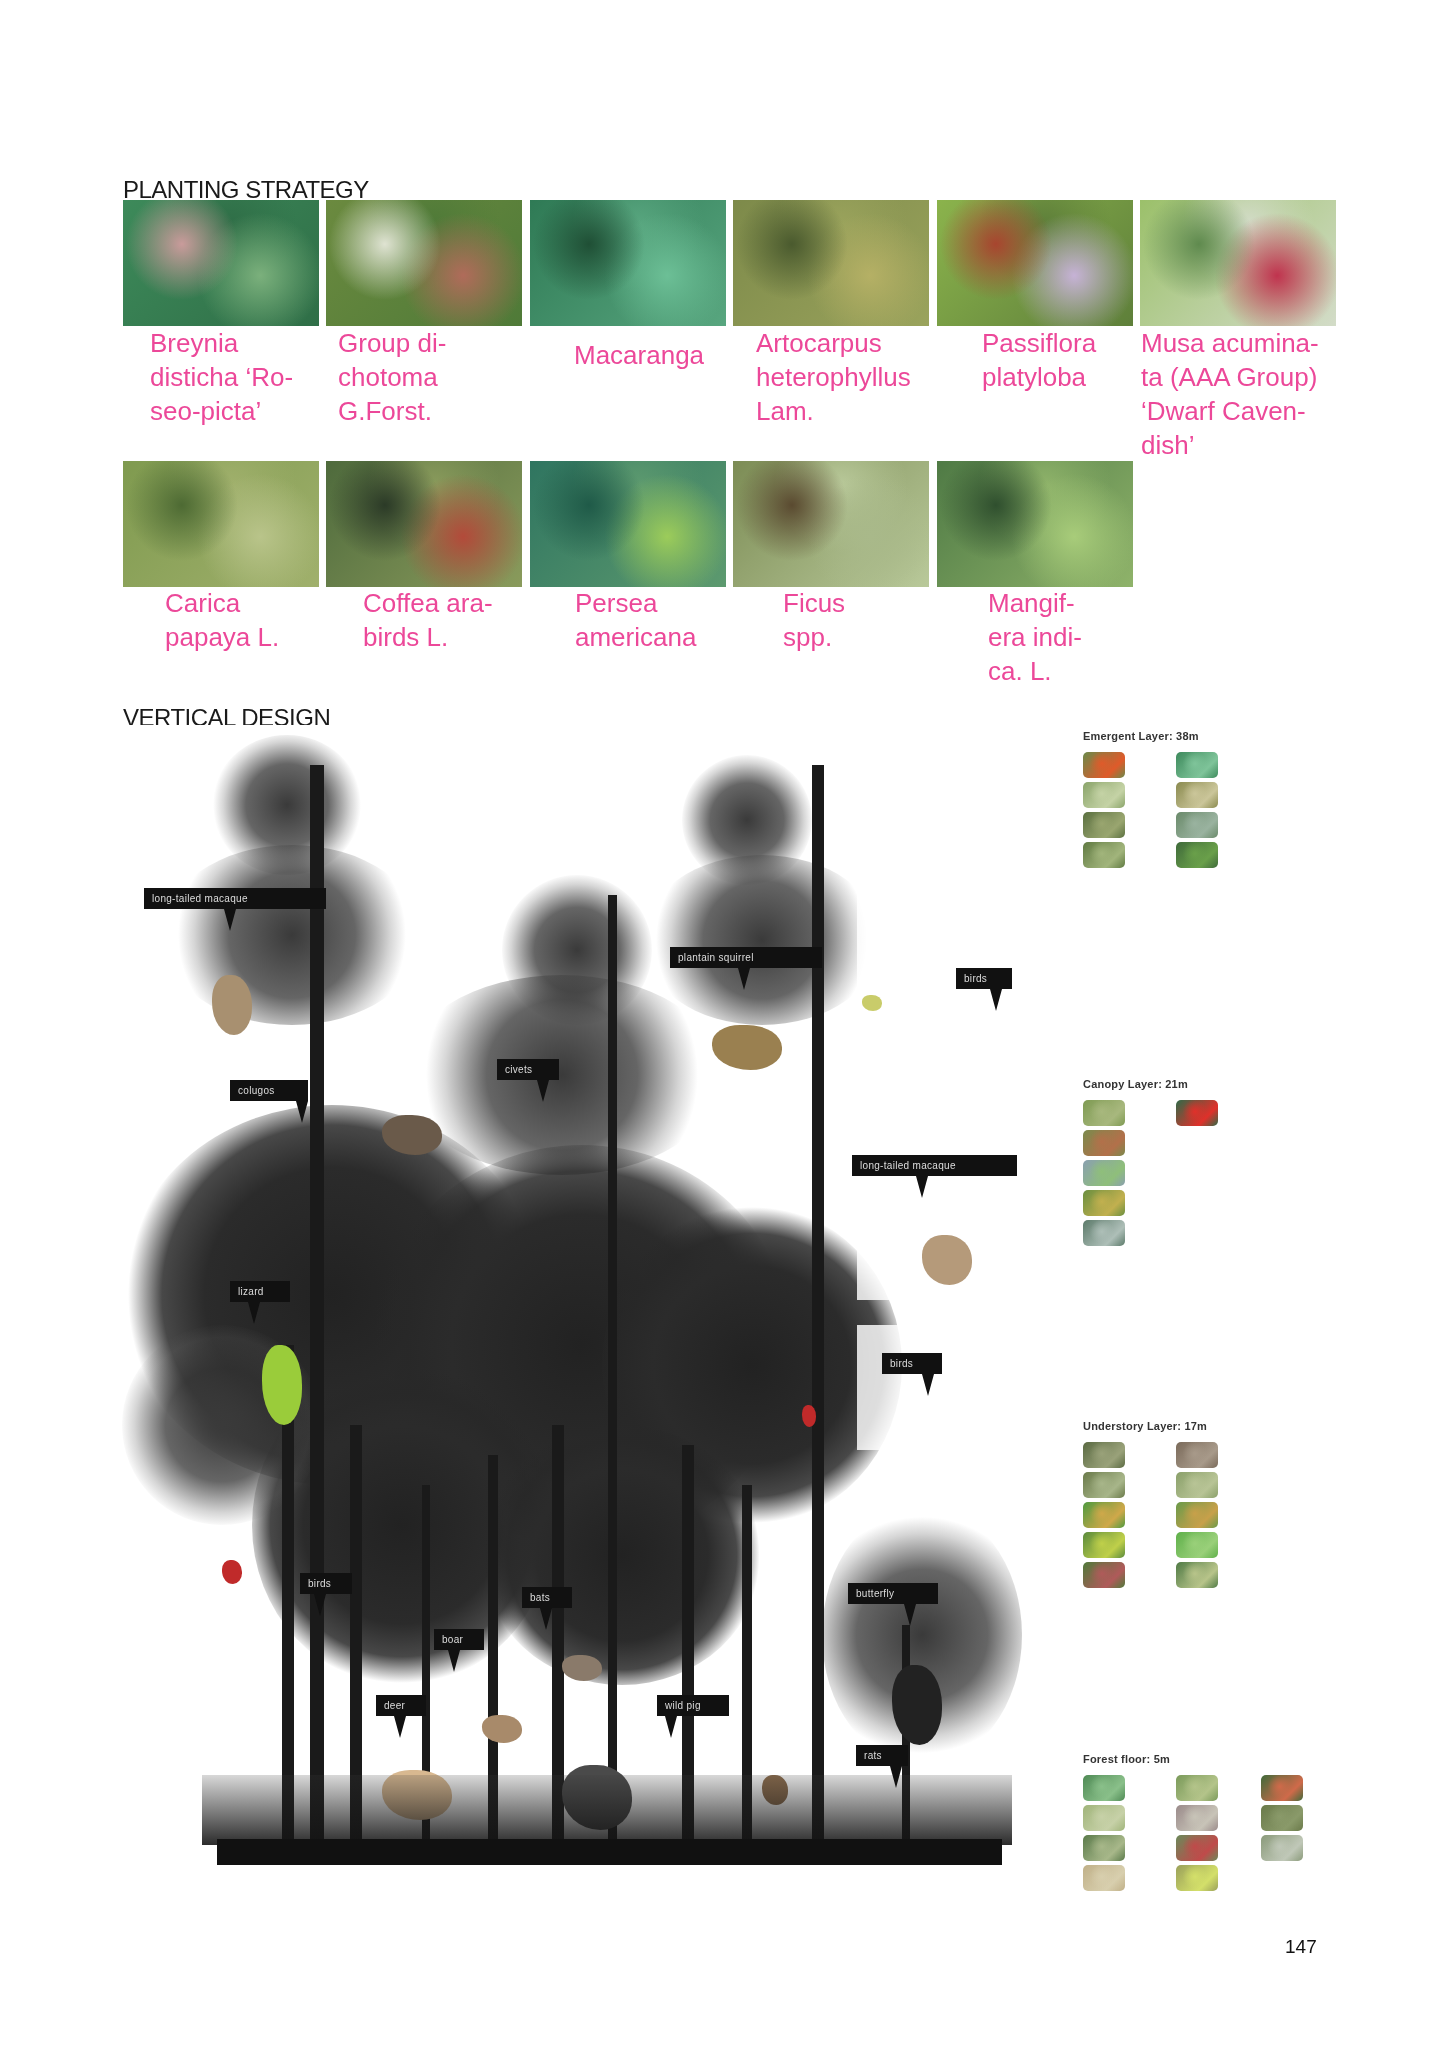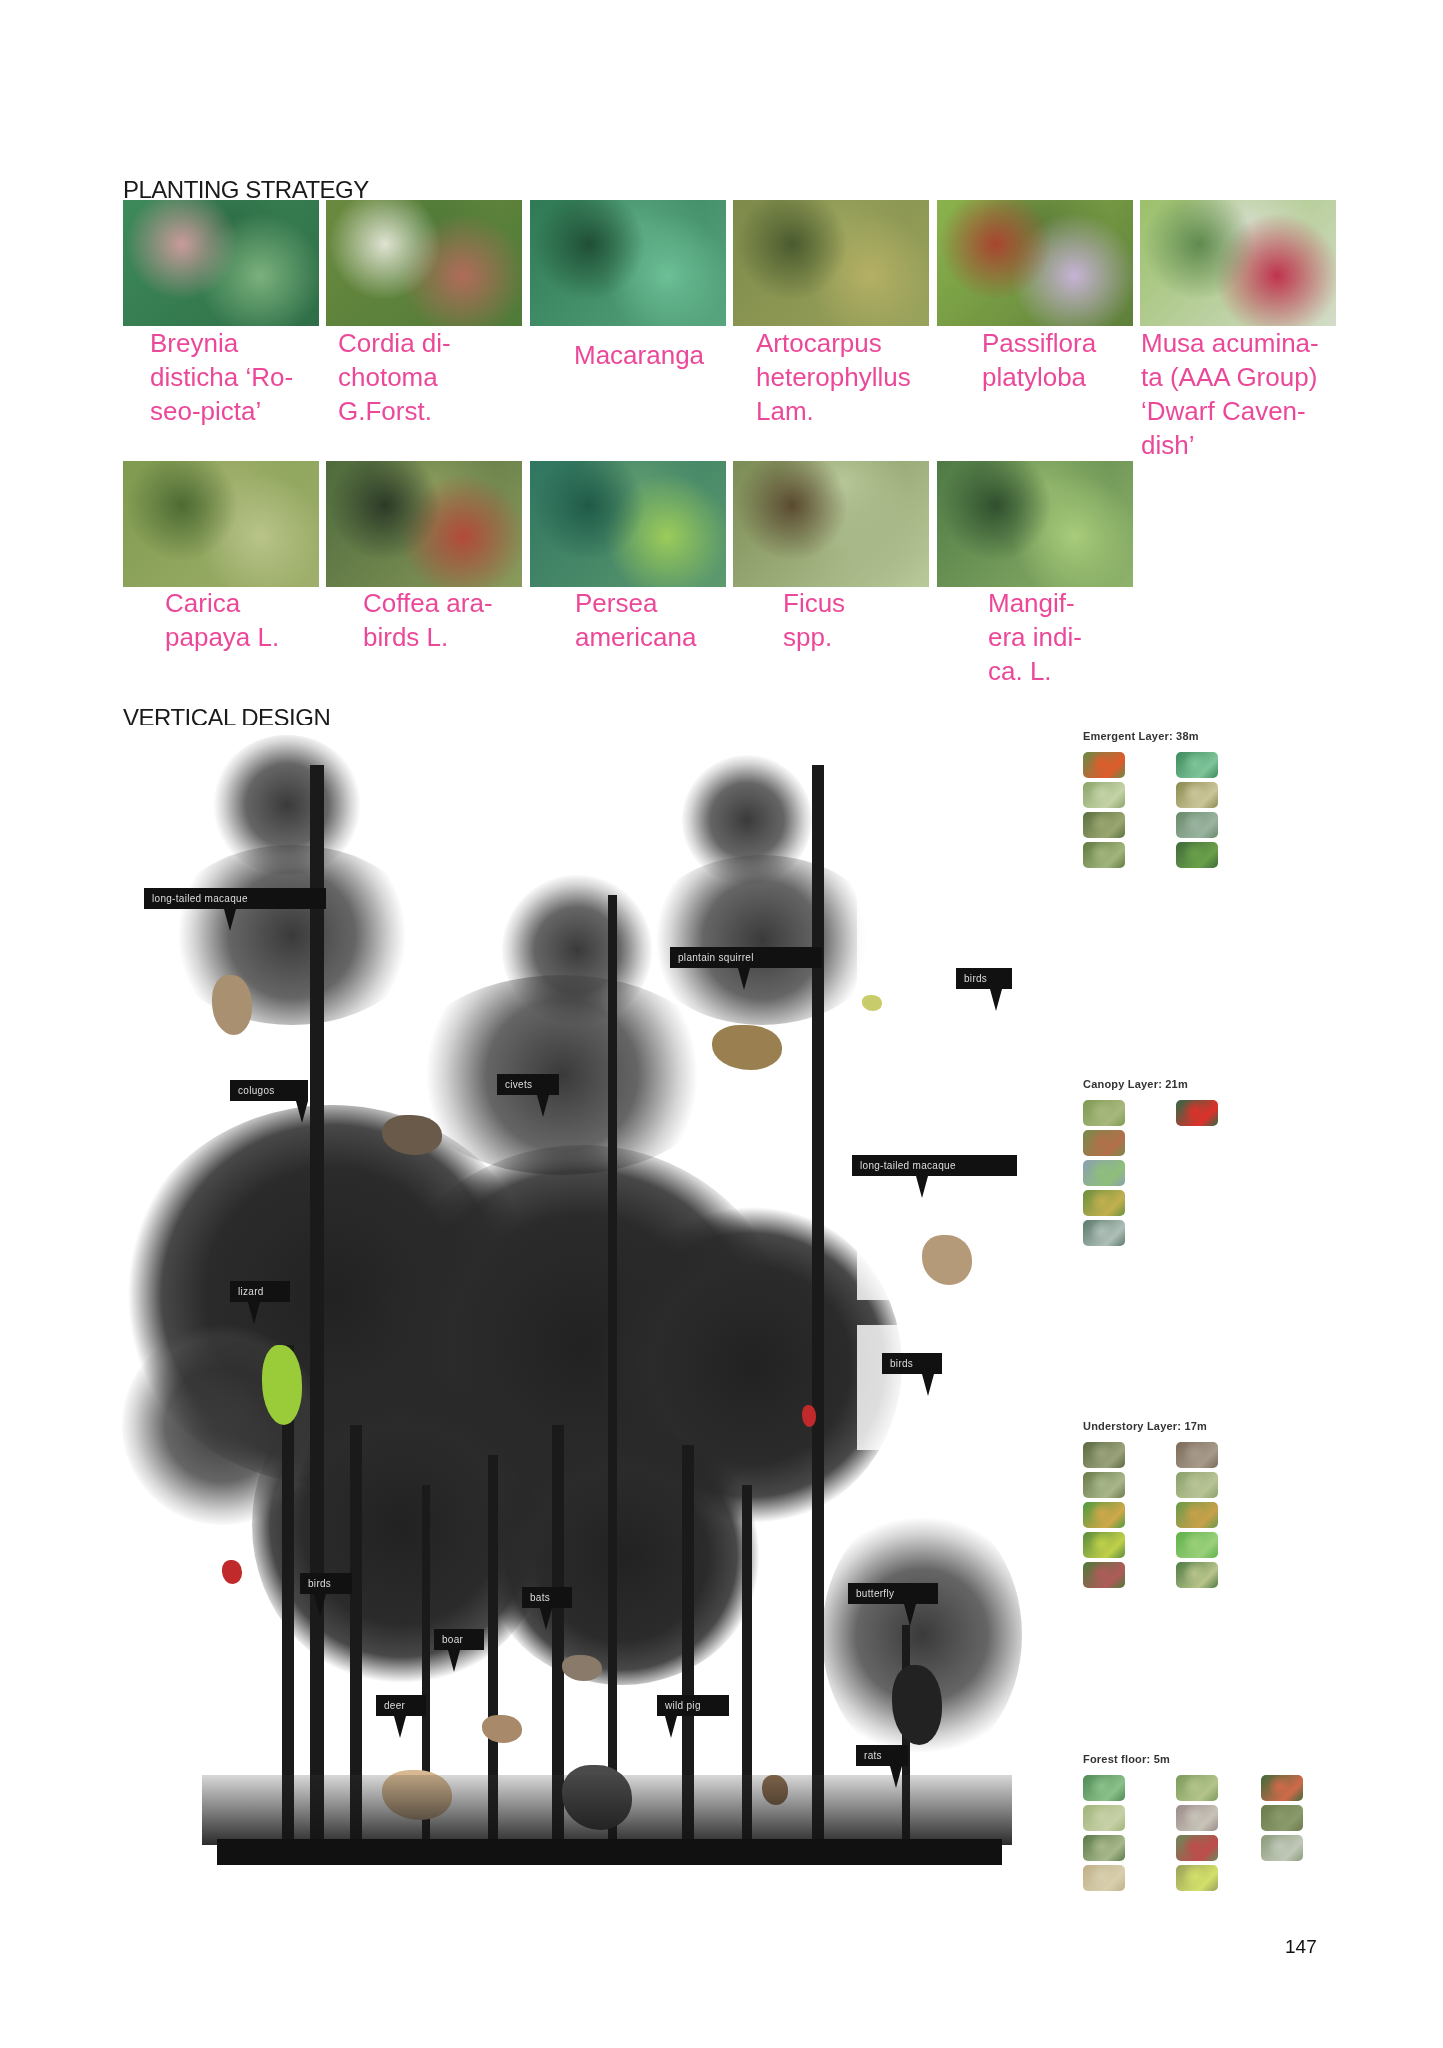--- a/index.html
+++ b/index.html
@@ -24,21 +24,21 @@
 </head>
 <body>
 
 <div class="section-title" style="left:123px;top:176px;">PLANTING STRATEGY</div>
 <div id="row1">
     <div class="photo" style="left: 123px; top: 200px; background: radial-gradient(circle at 30% 35%, rgb(201, 155, 155) 0%, transparent 35%), radial-gradient(circle at 70% 60%, rgb(123, 176, 124) 0%, transparent 40%), radial-gradient(circle at 55% 20%, rgb(47, 110, 71) 0%, transparent 45%), linear-gradient(135deg, rgb(61, 138, 90), rgb(47, 110, 71));"></div>
     <div class="caption" style="left: 150px; top: 326px;">Breynia
 disticha ‘Ro-
 seo-picta’</div>
     <div class="photo" style="left: 326px; top: 200px; background: radial-gradient(circle at 30% 35%, rgb(223, 227, 210) 0%, transparent 35%), radial-gradient(circle at 70% 60%, rgb(176, 107, 90) 0%, transparent 40%), radial-gradient(circle at 55% 20%, rgb(79, 122, 56) 0%, transparent 45%), linear-gradient(135deg, rgb(107, 138, 63), rgb(79, 122, 56));"></div>
-    <div class="caption" style="left: 338px; top: 326px;">Cordia di-
+    <div class="caption" style="left: 338px; top: 326px;">Group di-
 chotoma
 G.Forst.</div>
     <div class="photo" style="left: 530px; top: 200px; background: radial-gradient(circle at 30% 35%, rgb(31, 79, 53) 0%, transparent 35%), radial-gradient(circle at 70% 60%, rgb(108, 191, 150) 0%, transparent 40%), radial-gradient(circle at 55% 20%, rgb(88, 166, 127) 0%, transparent 45%), linear-gradient(135deg, rgb(47, 122, 85), rgb(88, 166, 127));"></div>
     <div class="caption" style="left: 574px; top: 338px;">Macaranga</div>
     <div class="photo" style="left: 733px; top: 200px; background: radial-gradient(circle at 30% 35%, rgb(74, 90, 46) 0%, transparent 35%), radial-gradient(circle at 70% 60%, rgb(181, 176, 101) 0%, transparent 40%), radial-gradient(circle at 55% 20%, rgb(154, 163, 92) 0%, transparent 45%), linear-gradient(135deg, rgb(125, 138, 74), rgb(154, 163, 92));"></div>
     <div class="caption" style="left: 756px; top: 326px;">Artocarpus
 heterophyllus
 Lam.</div>
     <div class="photo" style="left: 937px; top: 200px; background: radial-gradient(circle at 30% 35%, rgb(168, 69, 47) 0%, transparent 35%), radial-gradient(circle at 70% 60%, rgb(198, 178, 214) 0%, transparent 40%), radial-gradient(circle at 55% 20%, rgb(94, 127, 58) 0%, transparent 45%), linear-gradient(135deg, rgb(139, 179, 76), rgb(94, 127, 58));"></div>
     <div class="caption" style="left: 982px; top: 326px;">Passiflora
@@ -116,21 +116,21 @@
   <div class="animal" style="left:360px;top:990px;width:40px;height:28px;background:#a88a6a;"></div>
   <div class="animal" style="left:260px;top:1045px;width:70px;height:50px;background:#d8b890;"></div>
   <div class="animal" style="left:440px;top:1040px;width:70px;height:65px;background:#4a4a4a;"></div>
   <div class="animal" style="left:640px;top:1050px;width:26px;height:30px;background:#8a6a4a;"></div>
   <div class="grass"></div>
   <div class="ground"></div>
   <div id="tags">
       <div class="tag" style="left: 22px; top: 163px; width: 166px;"><span>long-tailed macaque</span><div class="ptr" style="top: 100%; left: 80px;"></div></div>
       <div class="tag" style="left: 548px; top: 222px; width: 136px;"><span>plantain squirrel</span><div class="ptr" style="top: 100%; left: 68px;"></div></div>
       <div class="tag" style="left: 834px; top: 243px; width: 40px;"><span>birds</span><div class="ptr" style="top: 100%; left: 34px;"></div></div>
-      <div class="tag" style="left: 375px; top: 334px; width: 46px; margin-top: 15px;"><span>civets</span><div class="ptr" style="top: 100%; left: 40px;"></div></div>
+      <div class="tag" style="left: 375px; top: 334px; width: 46px;"><span>civets</span><div class="ptr" style="top: 100%; left: 40px;"></div></div>
       <div class="tag" style="left: 108px; top: 355px; width: 62px;"><span>colugos</span><div class="ptr" style="top: 100%; left: 66px;"></div></div>
       <div class="tag" style="left: 730px; top: 430px; width: 149px;"><span>long-tailed macaque</span><div class="ptr" style="top: 100%; left: 64px;"></div></div>
       <div class="tag" style="left: 108px; top: 556px; width: 44px;"><span>lizard</span><div class="ptr" style="top: 100%; left: 18px;"></div></div>
       <div class="tag" style="left: 760px; top: 628px; width: 44px;"><span>birds</span><div class="ptr" style="top: 100%; left: 40px;"></div></div>
       <div class="tag" style="left: 178px; top: 848px; width: 36px;"><span>birds</span><div class="ptr" style="top: 100%; left: 14px;"></div></div>
       <div class="tag" style="left: 400px; top: 862px; width: 34px;"><span>bats</span><div class="ptr" style="top: 100%; left: 18px;"></div></div>
       <div class="tag" style="left: 726px; top: 858px; width: 74px;"><span>butterfly</span><div class="ptr" style="top: 100%; left: 56px;"></div></div>
       <div class="tag" style="left: 312px; top: 904px; width: 34px;"><span>boar</span><div class="ptr" style="top: 100%; left: 14px;"></div></div>
       <div class="tag" style="left: 254px; top: 970px; width: 34px;"><span>deer</span><div class="ptr" style="top: 100%; left: 18px;"></div></div>
       <div class="tag" style="left: 535px; top: 970px; width: 56px;"><span>wild pig</span><div class="ptr" style="top: 100%; left: 8px;"></div></div>

